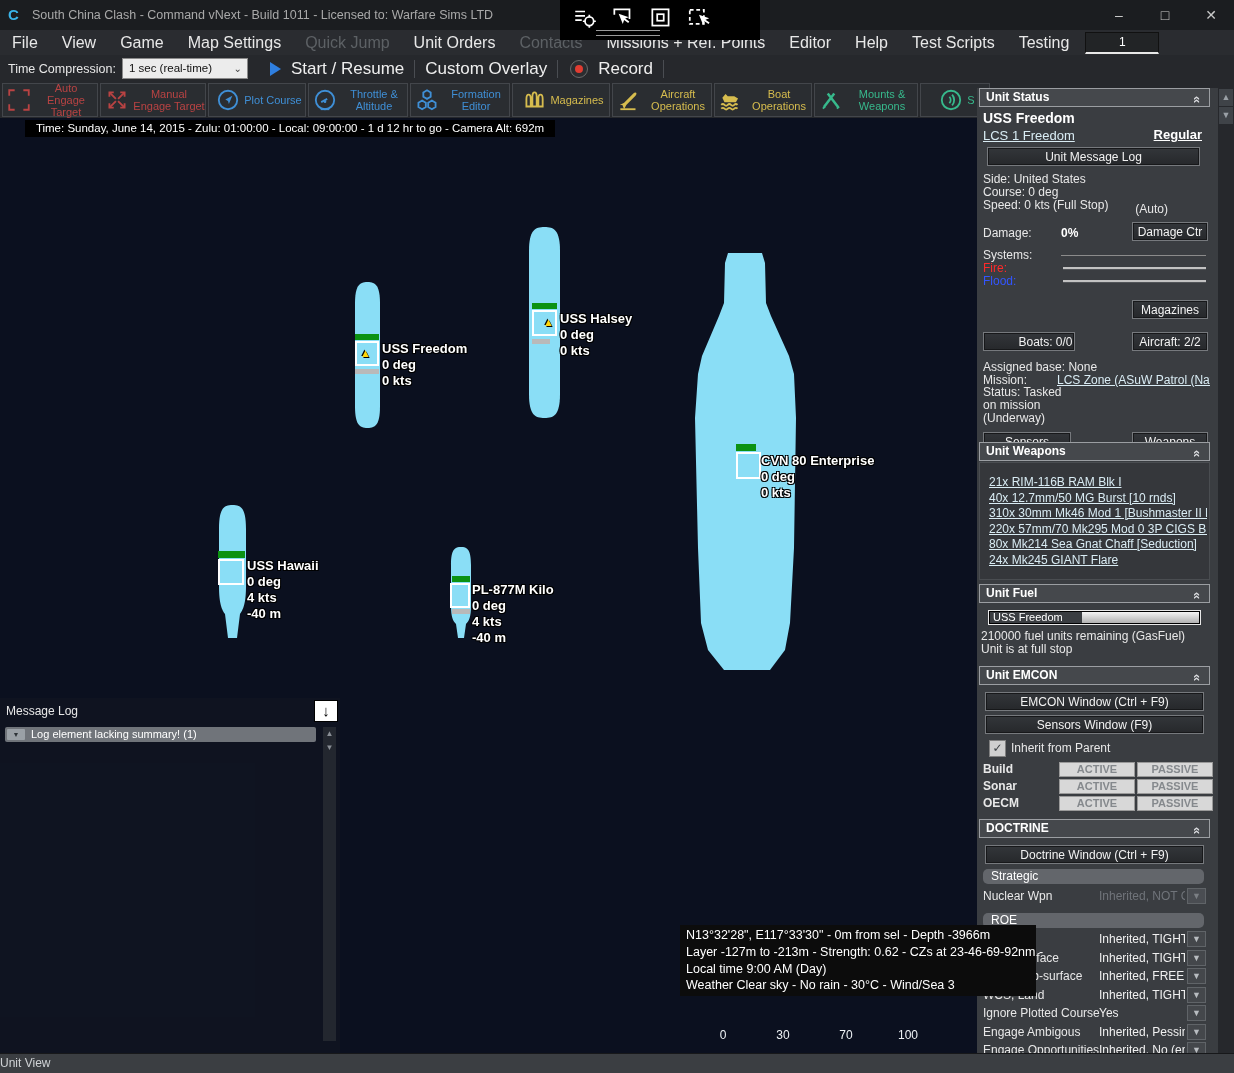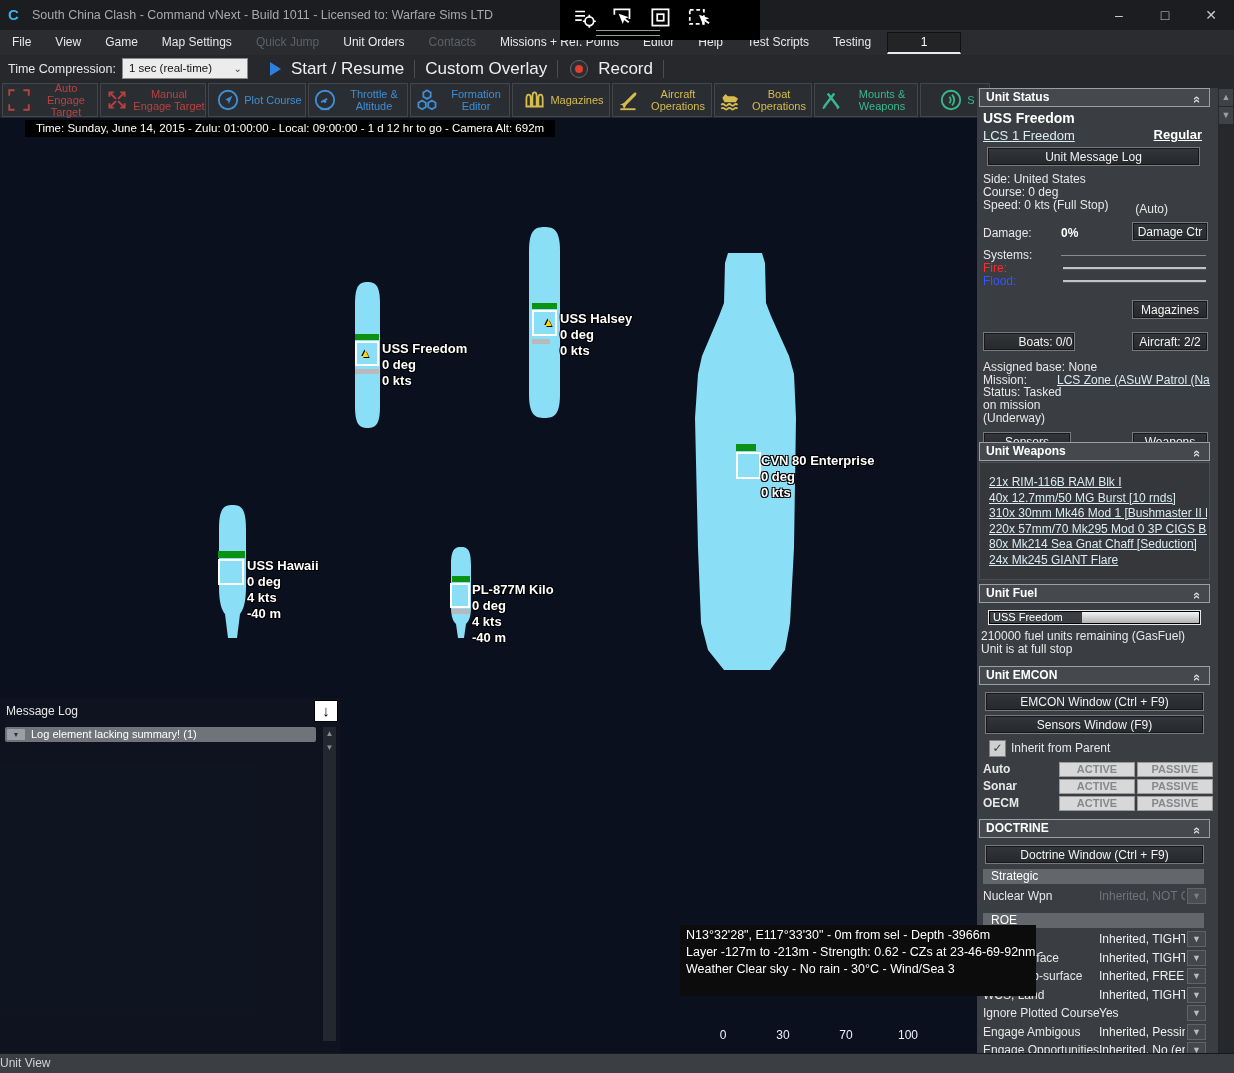--- a/index.html
+++ b/index.html
@@ -11,21 +11,21 @@
   .title{color:#a9a9a9;font-size:12.5px;}
   .win-controls{position:absolute;right:0;top:0;height:30px;display:flex;align-items:center;}
   .win-btn{width:46px;text-align:center;color:#c9c9c9;font-size:14px;line-height:30px;}
   
   .float-toolbar{position:absolute;left:560px;top:0;width:200px;height:40px;background:#000;z-index:20;display:flex;align-items:flex-start;padding-top:5px;box-sizing:border-box;}
   .fico{width:26px;height:26px;margin-left:12px;}
   .fico svg{stroke:#fff;fill:none;stroke-width:1.6px;}
   .float-grip{position:absolute;left:36px;bottom:4px;width:64px;height:4px;border-top:1px solid #9a9a9a;border-bottom:1px solid #9a9a9a;}
   
   .menubar{position:absolute;left:0;top:30px;width:1234px;height:25px;background:#2a2c30;display:flex;align-items:center;}
-  .menu-item{padding:0 12px;color:#e8e8e8;font-size:12px;line-height:25px;}
+  .menu-item{padding:0 12px;color:#e8e8e8;font-size:16px;line-height:25px;}
   .menu-item.disabled{color:#5d6165;}
   .testing-box{width:72px;height:19px;background:#222426;border:1px solid #111;border-bottom:2px solid #e8e8e8;
       color:#fff;text-align:center;line-height:19px;margin-left:4px;}
   
   .toolbar1{position:absolute;left:0;top:55px;width:1234px;height:27px;background:#26282c;display:flex;align-items:center;}
   .tc-label{margin-left:8px;color:#e8e8e8;font-size:12.5px;}
   .tc-select{margin-left:6px;width:118px;height:19px;background:#ececec;border:1px solid #8a8a8a;color:#111;
       font-size:11.5px;line-height:19px;padding-left:6px;position:relative;}
   .tc-select .chev{position:absolute;right:5px;top:0;color:#444;font-size:10px;}
   .play-icon{width:0;height:0;border-left:11px solid #2f7fe0;border-top:7px solid transparent;border-bottom:7px solid transparent;margin-left:22px;}
@@ -76,21 +76,21 @@
   .btn{position:absolute;background:linear-gradient(#33363a,#26282b);border:1px solid #76797d;box-shadow:inset 0 0 0 1px #17181a;
       color:#f2f2f2;font-size:12px;text-align:center;height:19px;line-height:18px;box-sizing:border-box;}
   .link{color:#d9ecf4;text-decoration:underline;}
   .t12{font-size:12px;color:#e8e8e8;}
   .hline{position:absolute;height:0;border-top:2px solid #c2c2c2;border-bottom:1px solid #515458;}
   .thin{border-top:1px solid #8b8b8b;border-bottom:none;}
   .ebtn{position:absolute;width:76px;height:15px;background:#d8d8d8;border:1px solid #9a9a9a;box-sizing:border-box;
       color:#85898d;font-size:11px;font-weight:bold;text-align:center;line-height:13px;}
   .checkbox{position:absolute;width:15px;height:15px;background:#cfcfcf;border:1px solid #808080;color:#3c4044;font-size:12px;
       line-height:14px;text-align:center;}
-  .grp-hdr{position:absolute;left:4px;width:221px;height:15px;background:#63666b;border-radius:0;color:#fff;font-size:12px;
+  .grp-hdr{position:absolute;left:4px;width:221px;height:15px;background:#63666b;border-radius:5px;color:#fff;font-size:12px;
       line-height:15px;padding-left:8px;box-sizing:border-box;}
   .doc-row-lbl{position:absolute;left:4px;font-size:12px;color:#e8e8e8;white-space:nowrap;}
   .doc-row-val{position:absolute;left:120px;width:86px;font-size:12px;color:#f0f0f0;white-space:nowrap;overflow:hidden;}
   .doc-row-val.dis{color:#70747a;}
   .dd-box{position:absolute;left:208px;width:19px;height:16px;background:#44474b;border:1px solid #606468;box-sizing:border-box;
       color:#b8bcc0;font-size:9px;text-align:center;line-height:14px;}
   .dd-box.dis{color:#7b7f84;background:#4a4d52;}
   .fuel-bar{position:absolute;left:9px;top:6px;width:213px;height:15px;border:1px solid #e8e8e8;box-shadow:inset 0 0 0 1px #000;
       background:linear-gradient(#fafafa,#ababab);box-sizing:border-box;}
   .fuel-chip{position:absolute;left:1px;top:1px;width:42%;height:11px;background:#3a3d41;color:#fff;font-size:11px;line-height:11px;padding:0 0 0 3px;}
@@ -392,21 +392,21 @@
     <div class="sec-hdr" style="top:578px;">
       <span>Unit EMCON</span>
       <span class="collapse-icon">«</span>
     </div>
     <div class="sec-body" style="top:598px;height:132px;">
       <div class="btn" style="left:6px;right:6px;top:6px;">EMCON Window (Ctrl + F9)</div>
       <div class="btn" style="left:6px;right:6px;top:29px;">Sensors Window (F9)</div>
       <span class="checkbox" style="left:10px;top:54px;">✓</span>
       <span class="abs t12" style="left:32px;top:55px;">Inherit from Parent</span>
       <div id="emcon-rows">
-          <span class="abs t12" style="left: 4px; top: 76px; font-weight: bold;">Auto</span>
+          <span class="abs t12" style="left: 4px; top: 76px; font-weight: bold;">Build</span>
           <span class="ebtn" style="left: 80px; top: 76px;">ACTIVE</span>
           <span class="ebtn" style="left: 158px; top: 76px;">PASSIVE</span>
           <span class="abs t12" style="left: 4px; top: 93px; font-weight: bold;">Sonar</span>
           <span class="ebtn" style="left: 80px; top: 93px;">ACTIVE</span>
           <span class="ebtn" style="left: 158px; top: 93px;">PASSIVE</span>
           <span class="abs t12" style="left: 4px; top: 110px; font-weight: bold;">OECM</span>
           <span class="ebtn" style="left: 80px; top: 110px;">ACTIVE</span>
           <span class="ebtn" style="left: 158px; top: 110px;">PASSIVE</span>
         </div>
     </div>
@@ -451,19 +451,20 @@
   </div>
 
   <div class="scrollstrip">
     <span class="ar">▲</span>
     <span class="ar">▼</span>
   </div>
 
   <div class="tooltip" id="tooltip">
       <div>N13°32'28", E117°33'30" - 0m from sel - Depth -3966m</div>
       <div>Layer -127m to -213m - Strength: 0.62 - CZs at 23-46-69-92nm -</div>
+      <div>Local time 9:00 AM (Day)</div>
       <div>Weather Clear sky - No rain - 30°C - Wind/Sea 3</div>
     </div>
 
   <div class="statusbar">
     <span>Unit View</span>
   </div>
 </div>
 
 </body></html>

